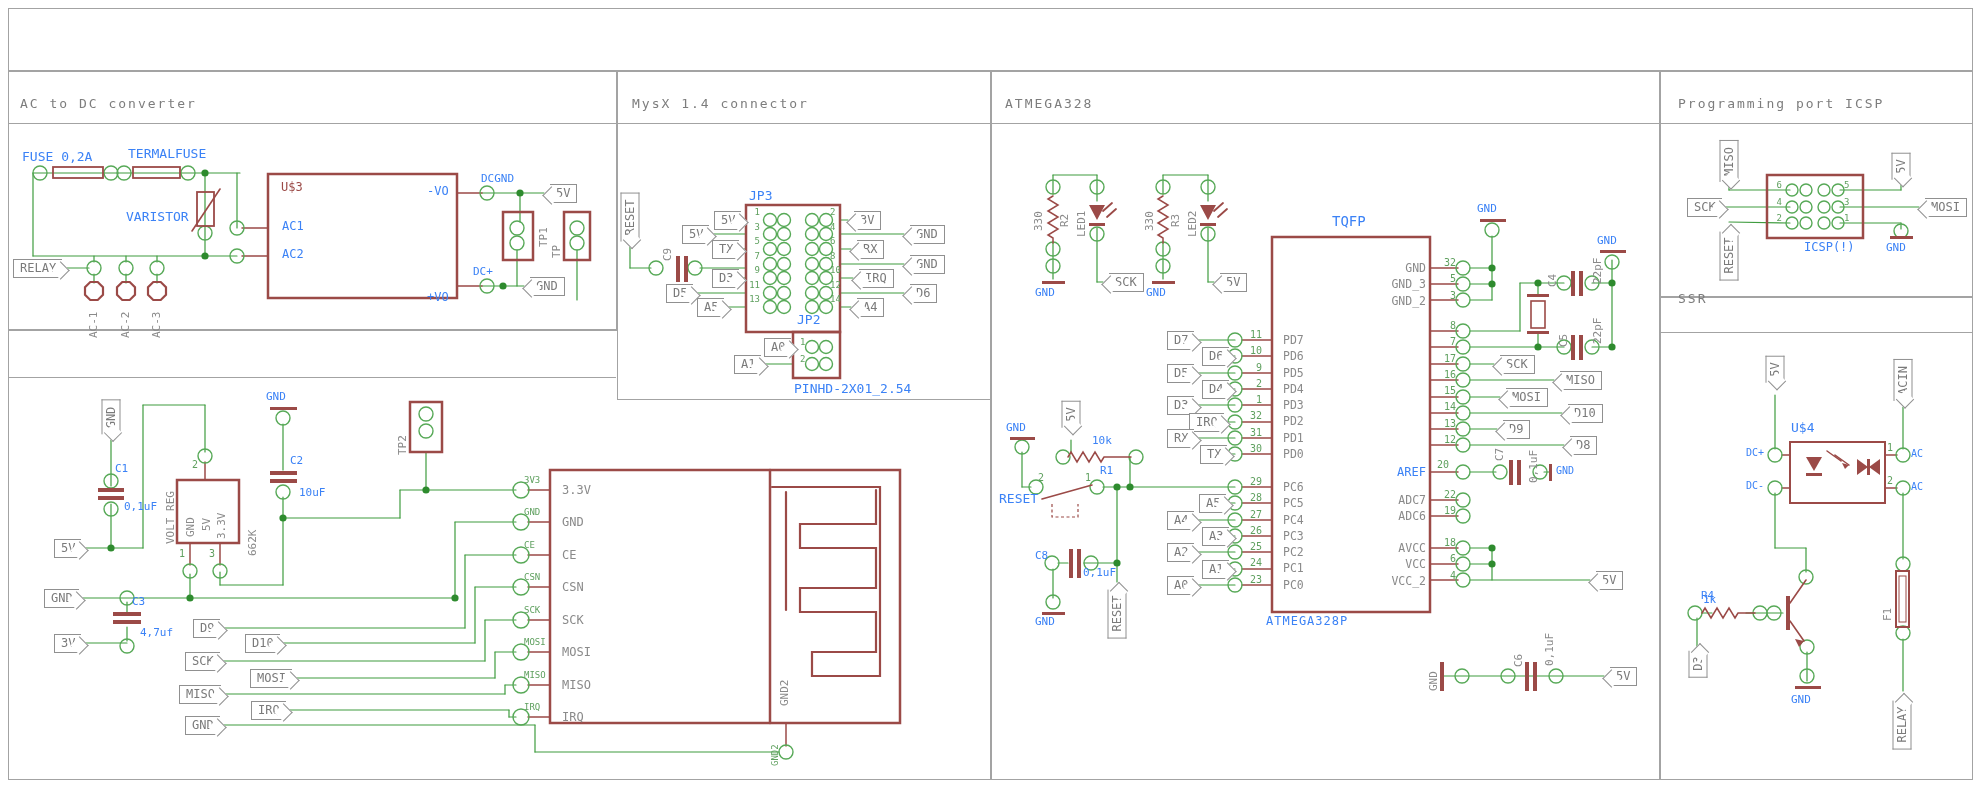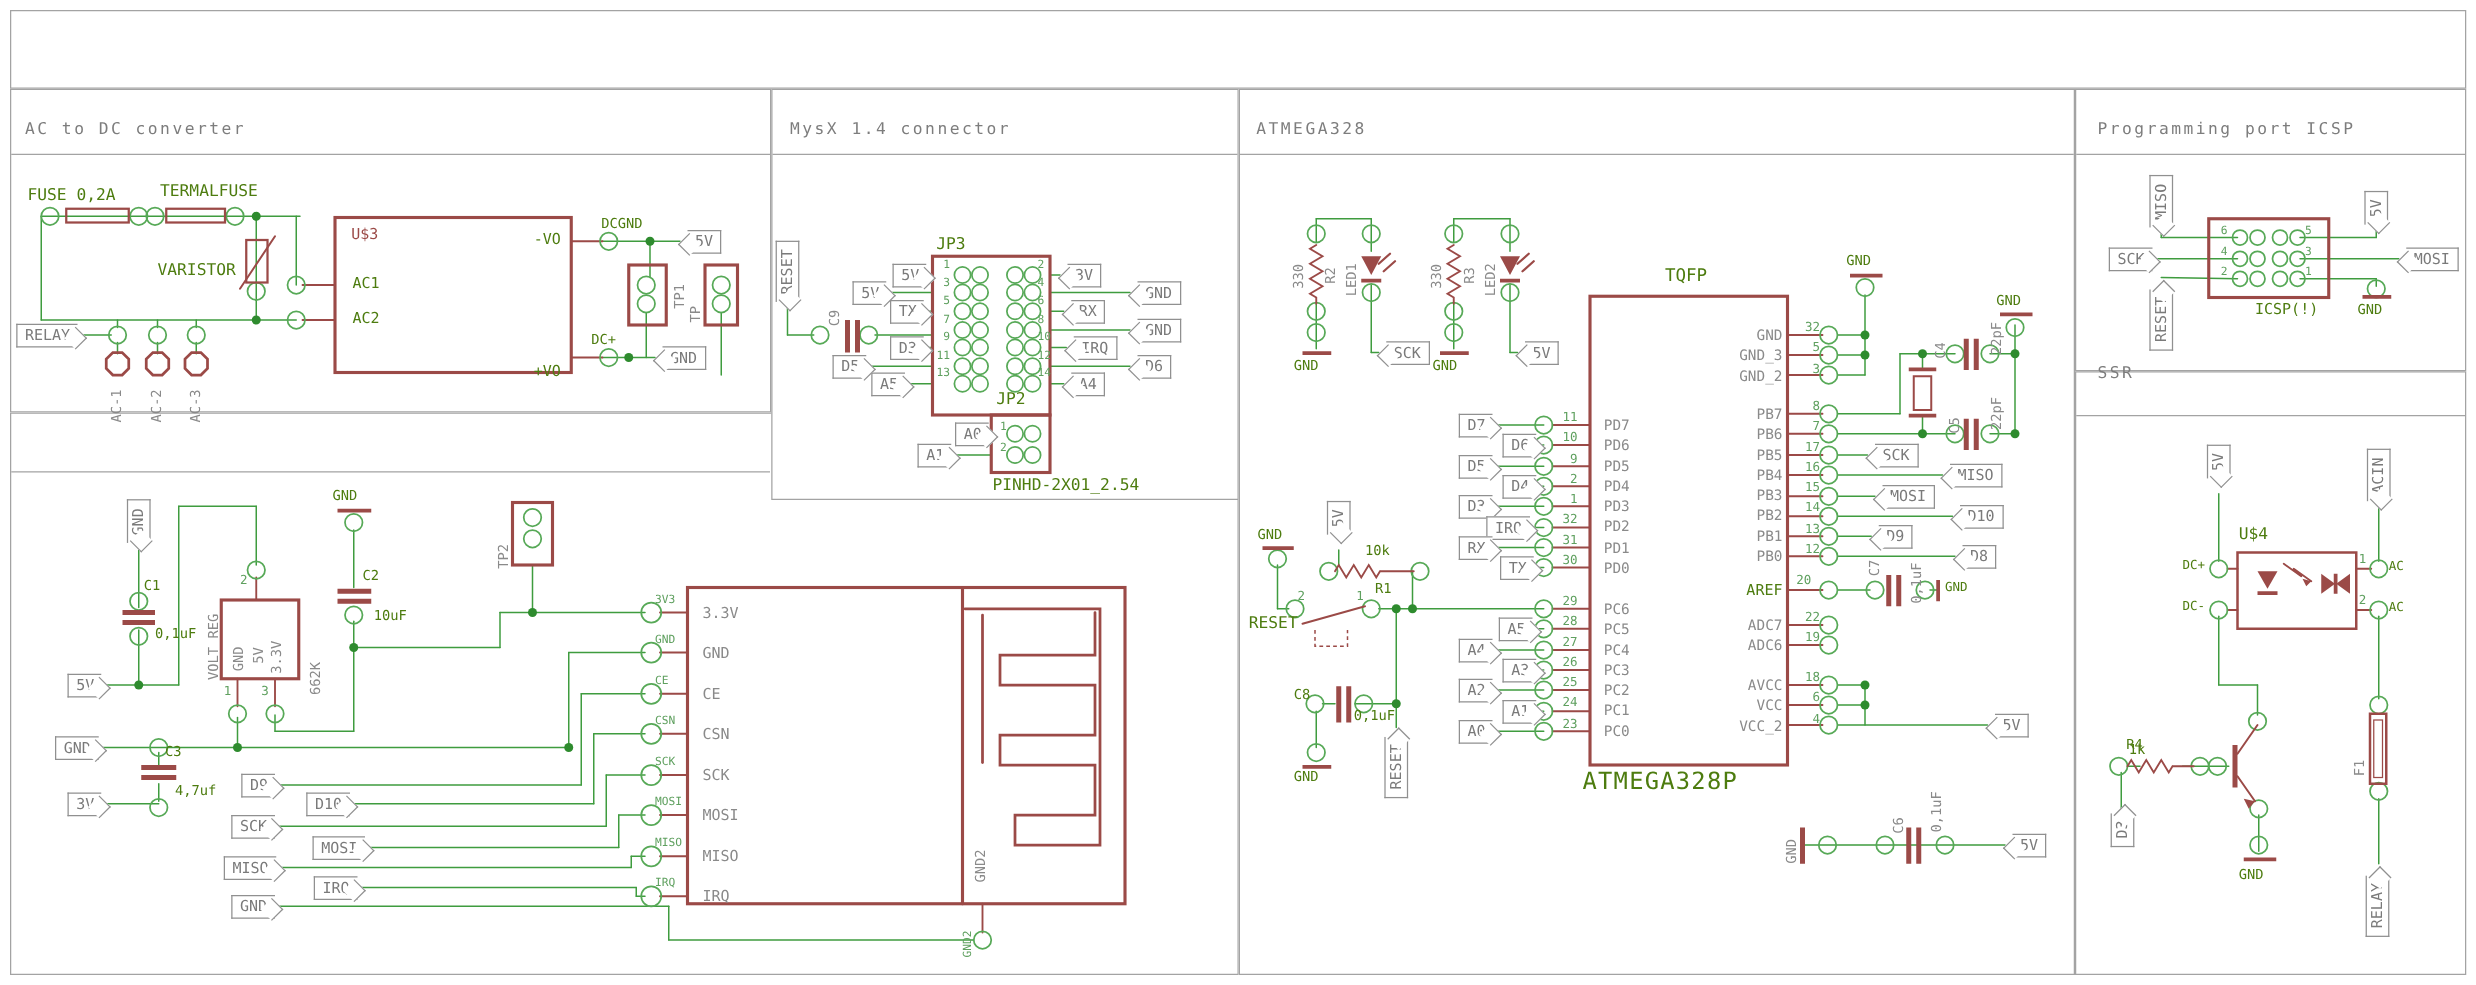--- a/index.html
+++ b/index.html
@@ -1,26 +1,26 @@
 <!DOCTYPE html>
 <html><head>
 <meta charset="utf-8">
 <style>
   html,body{margin:0;background:#fff}
   #canvas{position:relative;width:1981px;height:788px;background:#fff;
           font-family:"DejaVu Sans Mono",monospace;overflow:hidden}
   .frame{position:absolute;border:1px solid #a3a3a3;background:#fff;box-sizing:border-box}
   .hr{position:absolute;height:0;border-top:1px solid #a3a3a3;z-index:2}
   #schematic-svg{position:absolute;left:0;top:0;z-index:3}
-  .lbl{position:absolute;font-size:12px;color:#4d7c0f;white-space:pre;line-height:1.1;z-index:4}
+  .lbl{position:absolute;font-size:12px;color:#3b82f6;white-space:pre;line-height:1.1;z-index:4}
   .title{font-size:21px;color:#4f4f4f;letter-spacing:2.5px}
   .hdr{font-size:13px;color:#7d7d7d;letter-spacing:2px}
   .mar{color:#9b4a47}
   .s10{font-size:10px}.s11{font-size:11px}.s13{font-size:13px}.s14{font-size:14px}
-  .s16{font-size:19px;letter-spacing:1px}
+  .s16{font-size:12px;letter-spacing:1px}
   .grn{color:#5fa05f;font-size:10px}
   .vl{position:absolute;transform:rotate(-90deg);transform-origin:0 0;font-size:11px;
       color:#8a8a8a;white-space:pre;z-index:4}
   .vl.g9{font-size:9px;color:#5fa05f}
   .tag{position:absolute;height:19px;box-sizing:border-box;border:1.4px solid #909090;
        background:#fff;color:#7a7a7a;font-size:12px;line-height:16px;padding:0 6px;
        white-space:nowrap;z-index:5}
   .tag.pr{border-right:none}
   .tag.pr::after{content:"";position:absolute;right:-4.8px;top:3.5px;width:12px;height:12px;
        background:#fff;border-top:1.4px solid #909090;border-right:1.4px solid #909090;
@@ -720,30 +720,20 @@
       <div>26</div>
       <div>25</div>
       <div>24</div>
       <div>23</div>
     </div>
   <div class="col ra" style="left:1336px;top:260px;width:90px">
       <div>GND</div>
       <div>GND_3</div>
       <div>GND_2</div>
     </div>
-  <div class="col ra" style="left:1336px;top:323px;width:90px">
-      <div>PB7</div>
-      <div>PB6</div>
-      <div>PB5</div>
-      <div>PB4</div>
-      <div>PB3</div>
-      <div>PB2</div>
-      <div>PB1</div>
-      <div>PB0</div>
-    </div>
   <div class="lbl" style="left:1336px;top:466px;width:90px;text-align:right">AREF</div>
   <div class="col ra" style="left:1336px;top:492px;width:90px">
       <div>ADC7</div>
       <div>ADC6</div>
     </div>
   <div class="col ra" style="left:1336px;top:540px;width:90px">
       <div>AVCC</div>
       <div>VCC</div>
       <div>VCC_2</div>
     </div>

